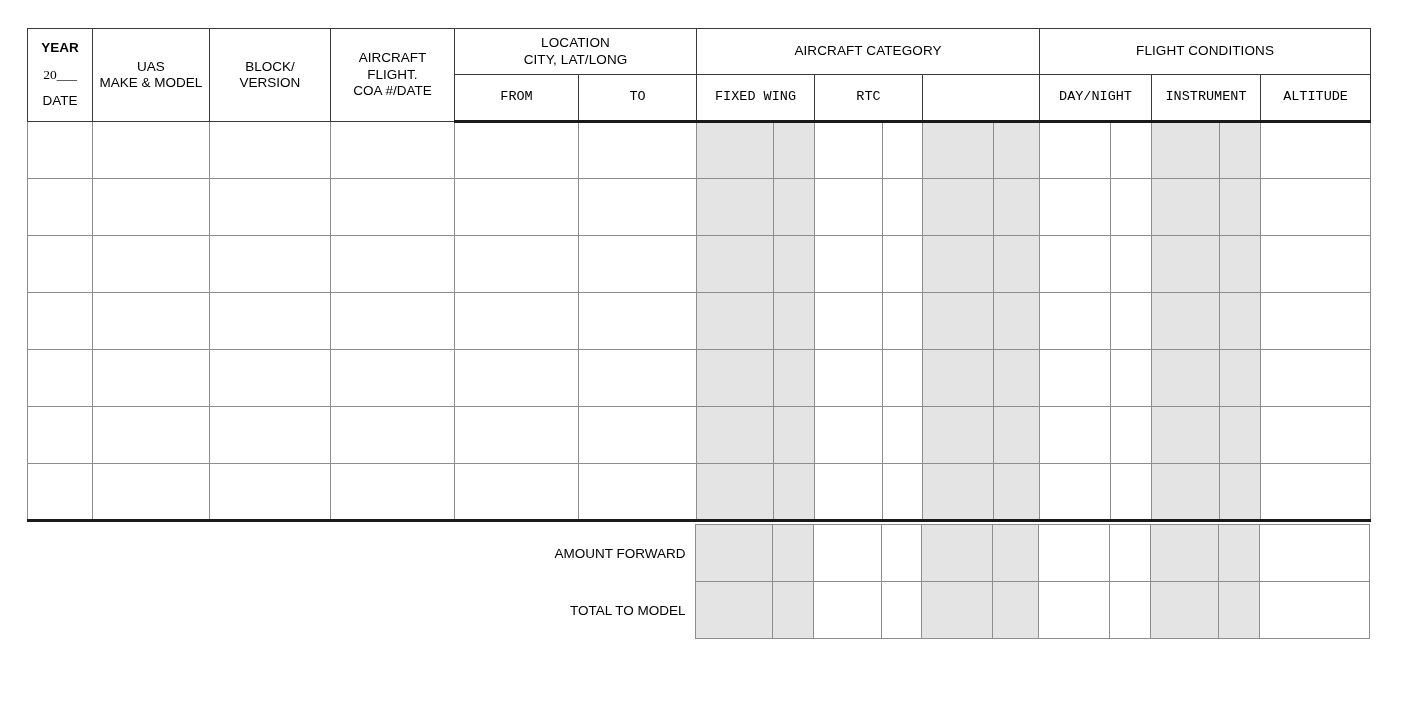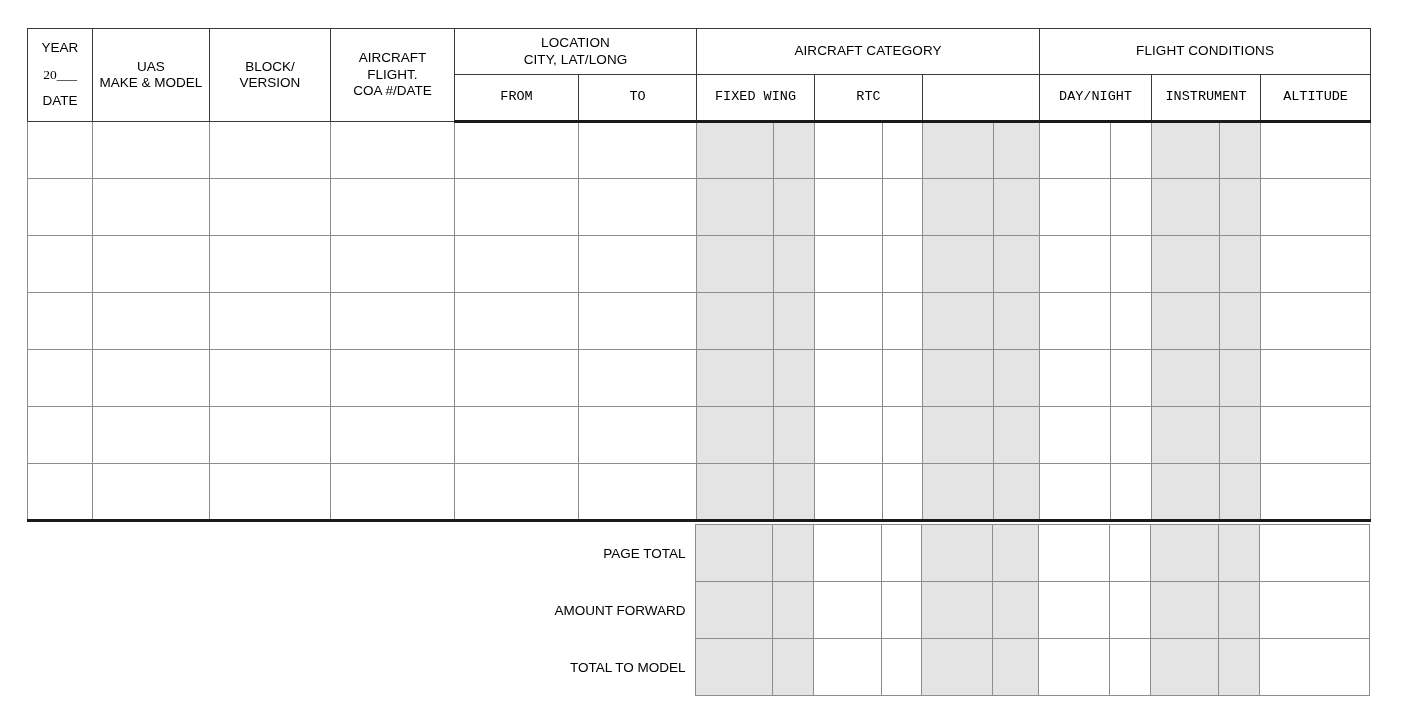--- a/index.html
+++ b/index.html
@@ -68,21 +68,21 @@
   }
   .subhead.mid { vertical-align: middle; padding-bottom: 0; }
 
   
   .yearcell {
     font-size: 13.5px;
     padding: 5px 2px 5px 2px;
     vertical-align: top;
     line-height: 1.0;
   }
-  .yearcell .yr-l1 { display:block; margin-bottom: 10px; }
+  .yearcell .yr-l1 { display:block; margin-bottom: 10px; font-weight: bold; }
   .yearcell .yr-l2 { display:block; margin-bottom: 10px; font-family: Liberation Serif, serif; }
   .yearcell .yr-l3 { display:block; }
 
   
   tr.datarow td { height: 57px; border-color: #8d8d8d; }
   tr.datarow td.shade { background: #e4e4e4; }
 
   
   tr.headrow-2 td { border-bottom: 3px solid #1a1a1a; font-family: Liberation Mono, monospace; }
   tr.datarow.last td { border-bottom: 3px solid #1a1a1a; }
@@ -342,34 +342,20 @@
       <col style="width:71px">
       <col style="width:46px">
       <col style="width:71px">
       <col style="width:41px">
       <col style="width:68px">
       <col style="width:41px">
       <col style="width:110px">
     </colgroup>
 
     <tbody>
-        <tr>
-      <td class="labelcell">PAGE TOTAL</td>
-      <td class="shade"></td>
-      <td class="shade"></td>
-      <td></td>
-      <td></td>
-      <td class="shade"></td>
-      <td class="shade"></td>
-      <td></td>
-      <td></td>
-      <td class="shade"></td>
-      <td class="shade"></td>
-      <td></td>
-    </tr>
 
     <tr>
       <td class="labelcell">AMOUNT FORWARD</td>
       <td class="shade"></td>
       <td class="shade"></td>
       <td></td>
       <td></td>
       <td class="shade"></td>
       <td class="shade"></td>
       <td></td>

